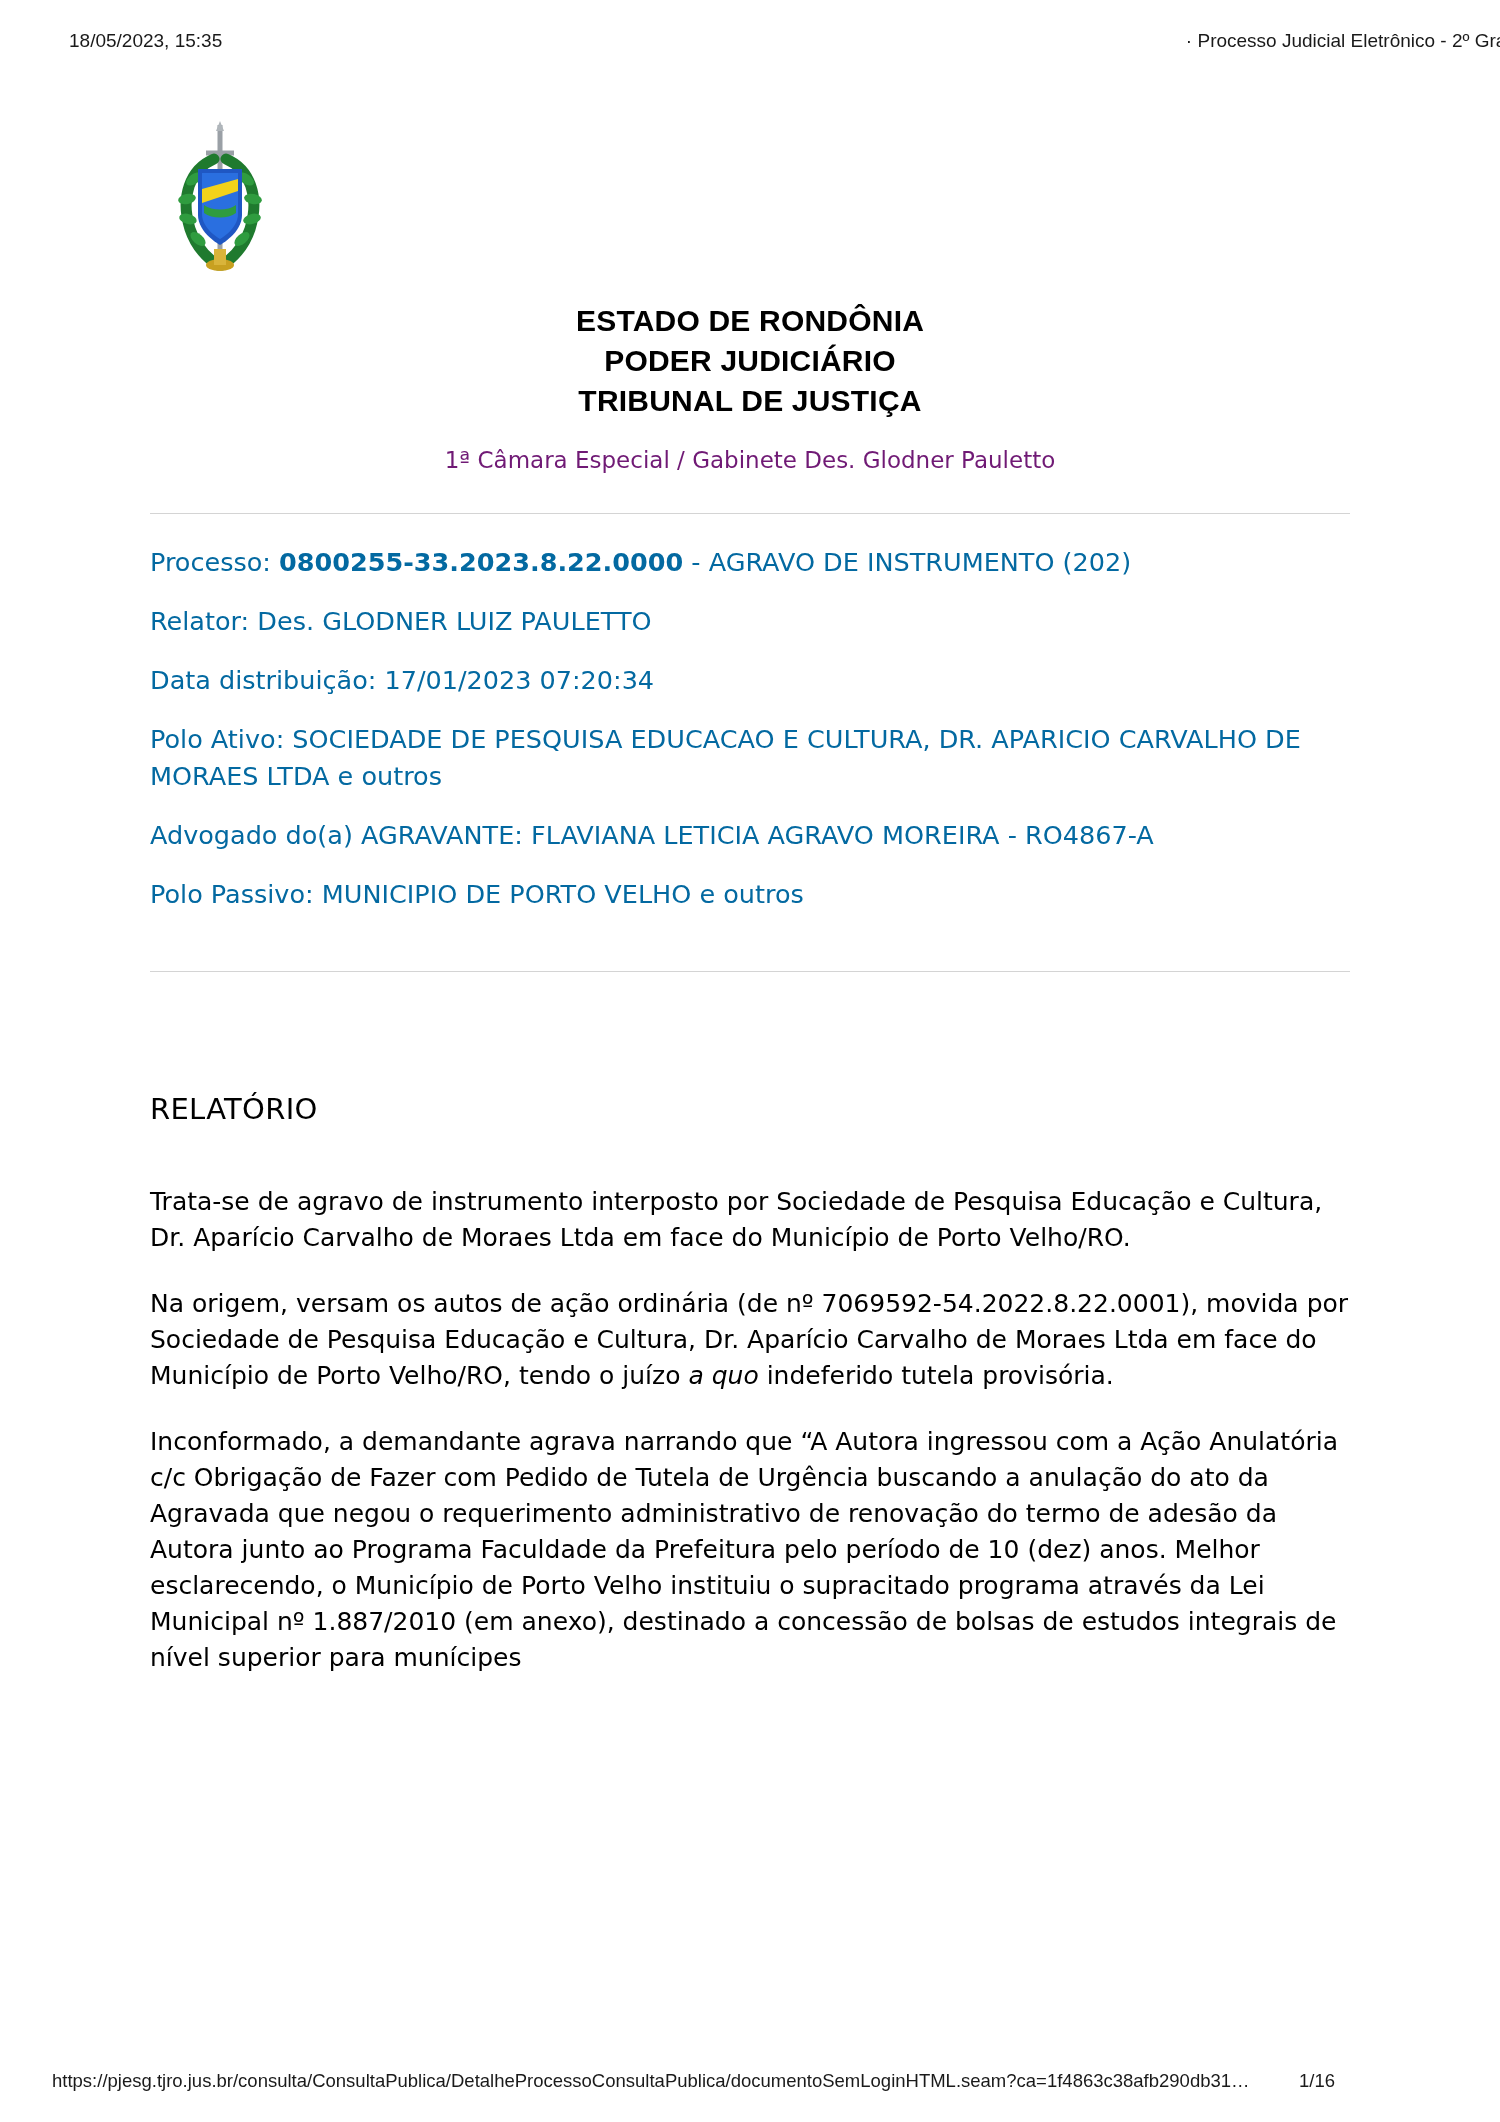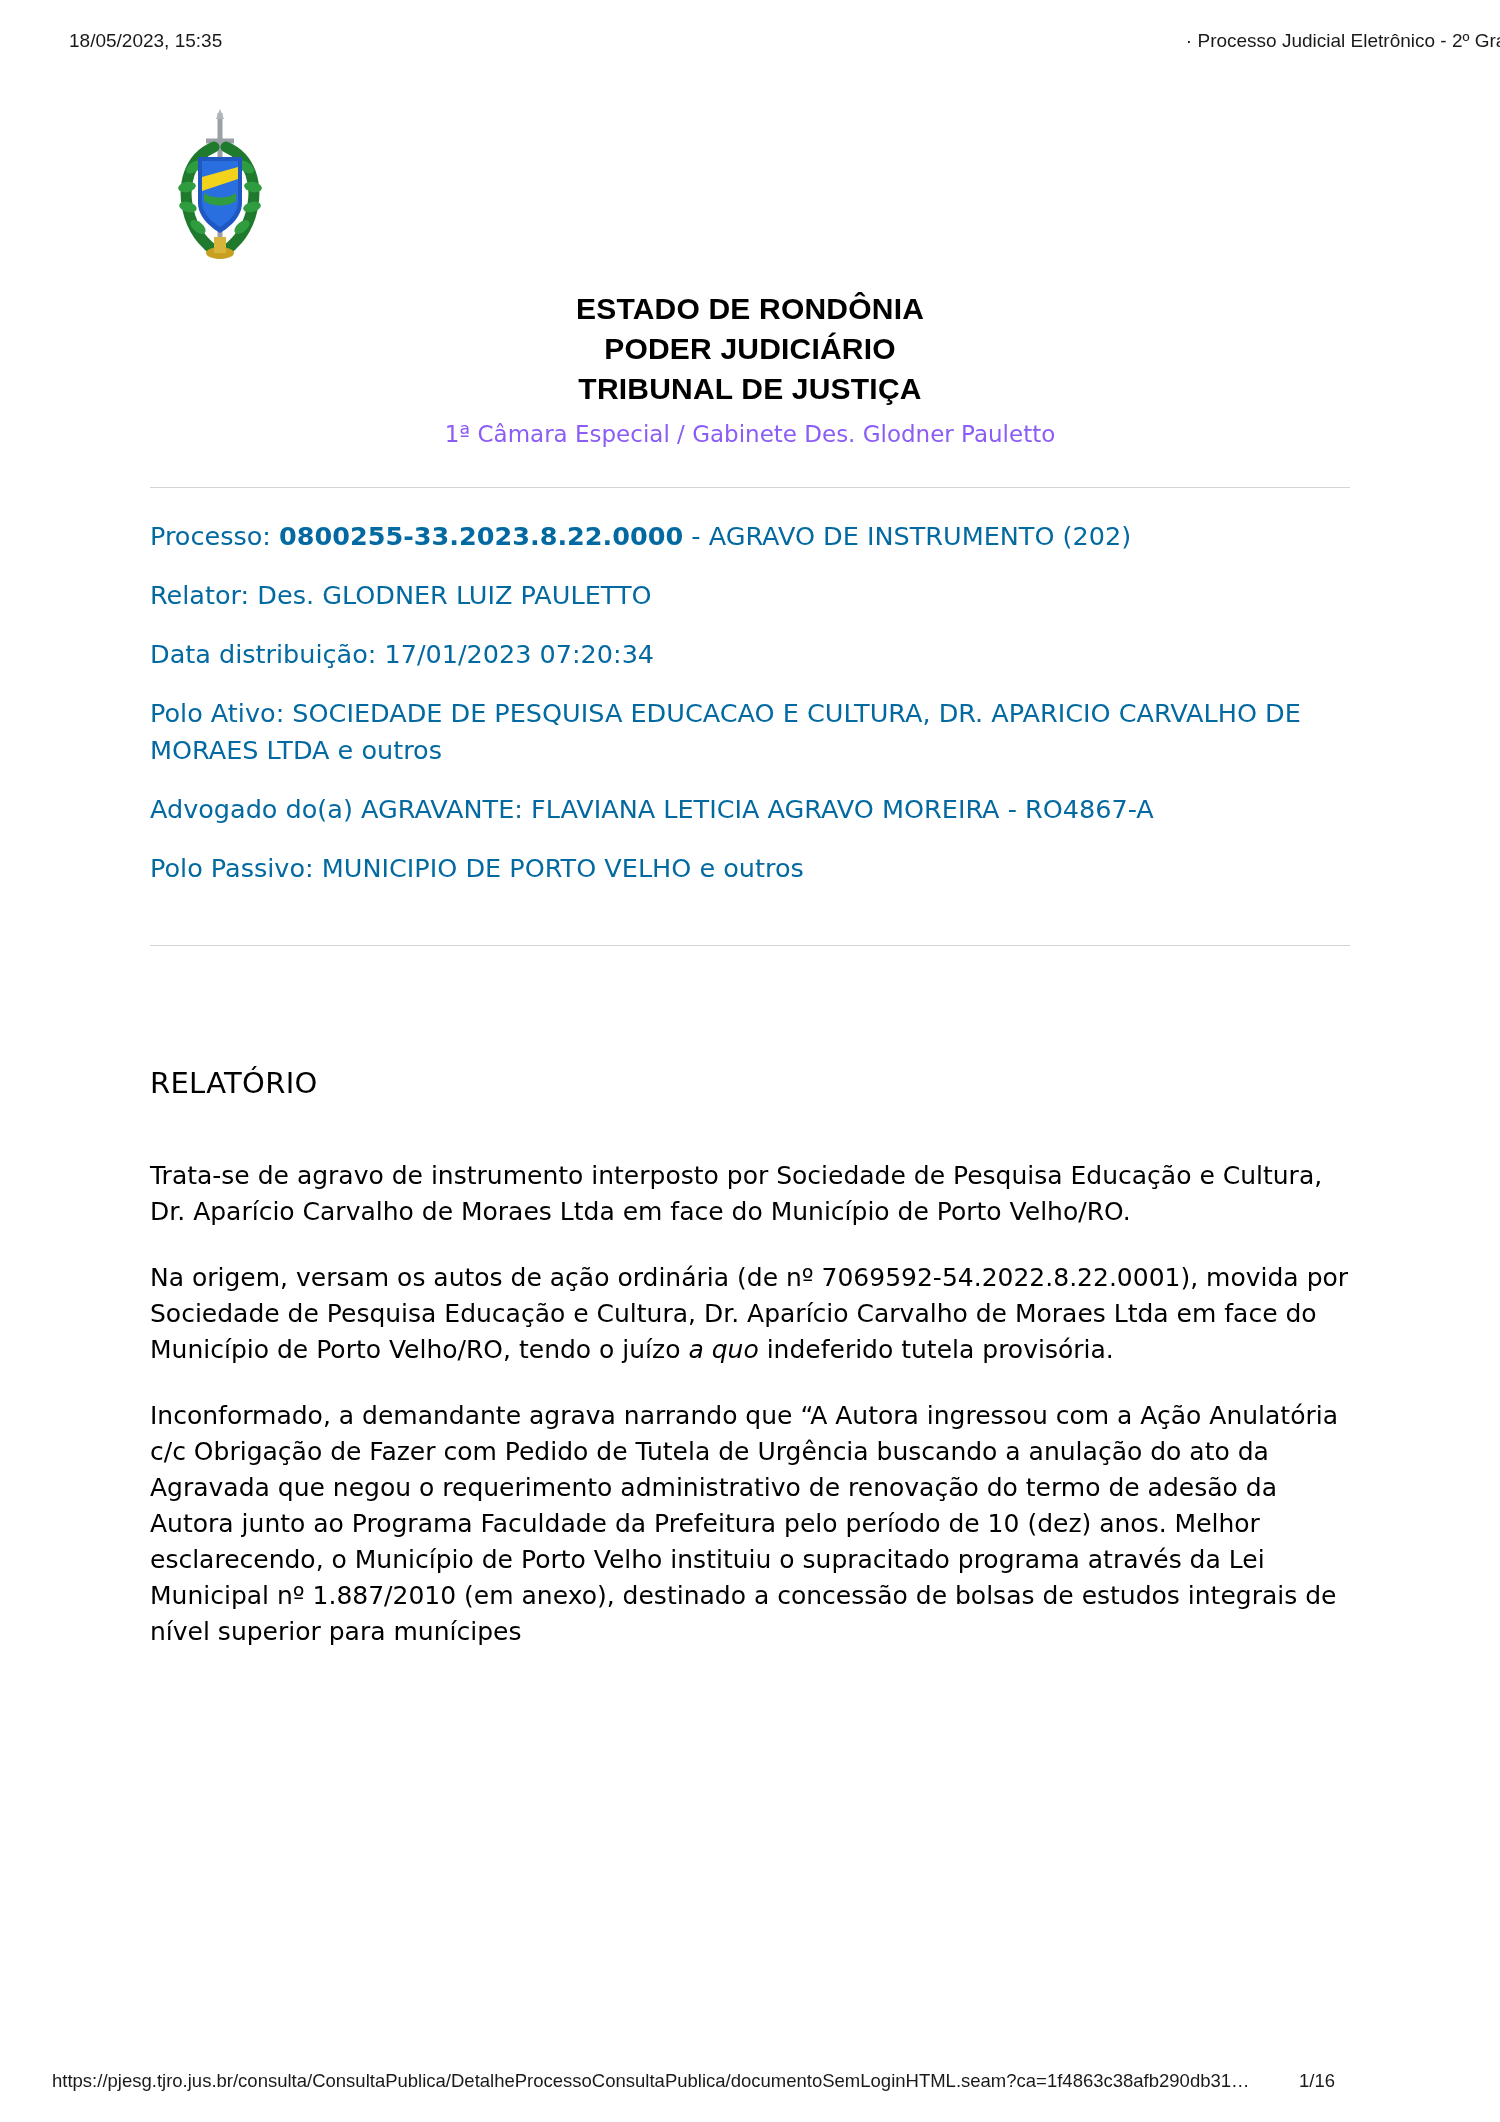--- a/index.html
+++ b/index.html
@@ -70,21 +70,21 @@
     position: absolute;
     right: 52px;
     top: 0;
     white-space: nowrap;
   }
 
   
   .doc {
     position: absolute;
     left: 150px;
-    top: 92px;
+    top: 104px;
     width: 1200px;
   }
 
   .brasao {
     width: 140px;
     height: 160px;
     margin-left: 0px;
     margin-top: 15px;
     position: relative;
   }
@@ -100,22 +100,22 @@
     font-weight: bold;
     font-size: 30px;
     letter-spacing: 0.2px;
     line-height: 1.33;
     color: #000;
   }
   .court-head .line4 {
     font-family: "DejaVu Sans", sans-serif;
     font-size: 23px;
     line-height: 1.5;
-    margin-top: 8px;
-    color: #8b5cf6;
+    margin-top: 22px;
+    color: #701a75;
   }
 
   .rule {
     border: 0;
     border-top: 1px solid #d4d4d4;
     margin: 0;
     width: 1200px;
   }
   .rule-top { margin-top: 36px; }
   .rule-bottom { margin-top: 58px; }

